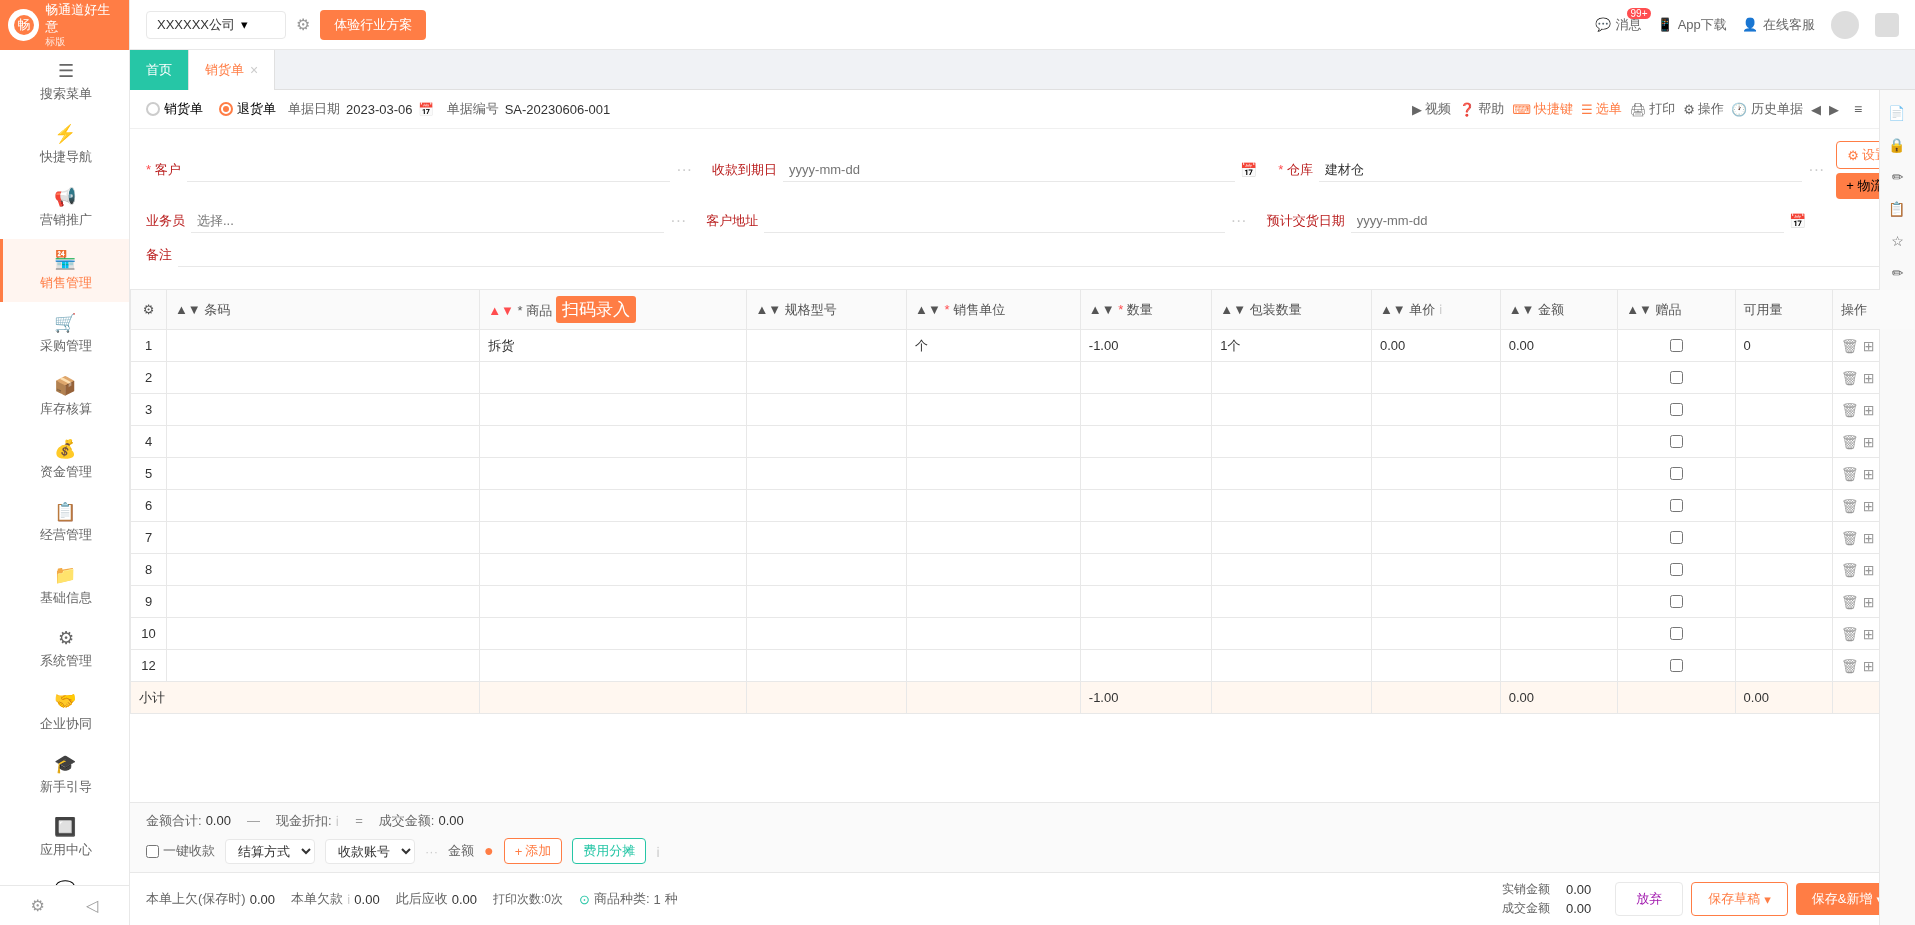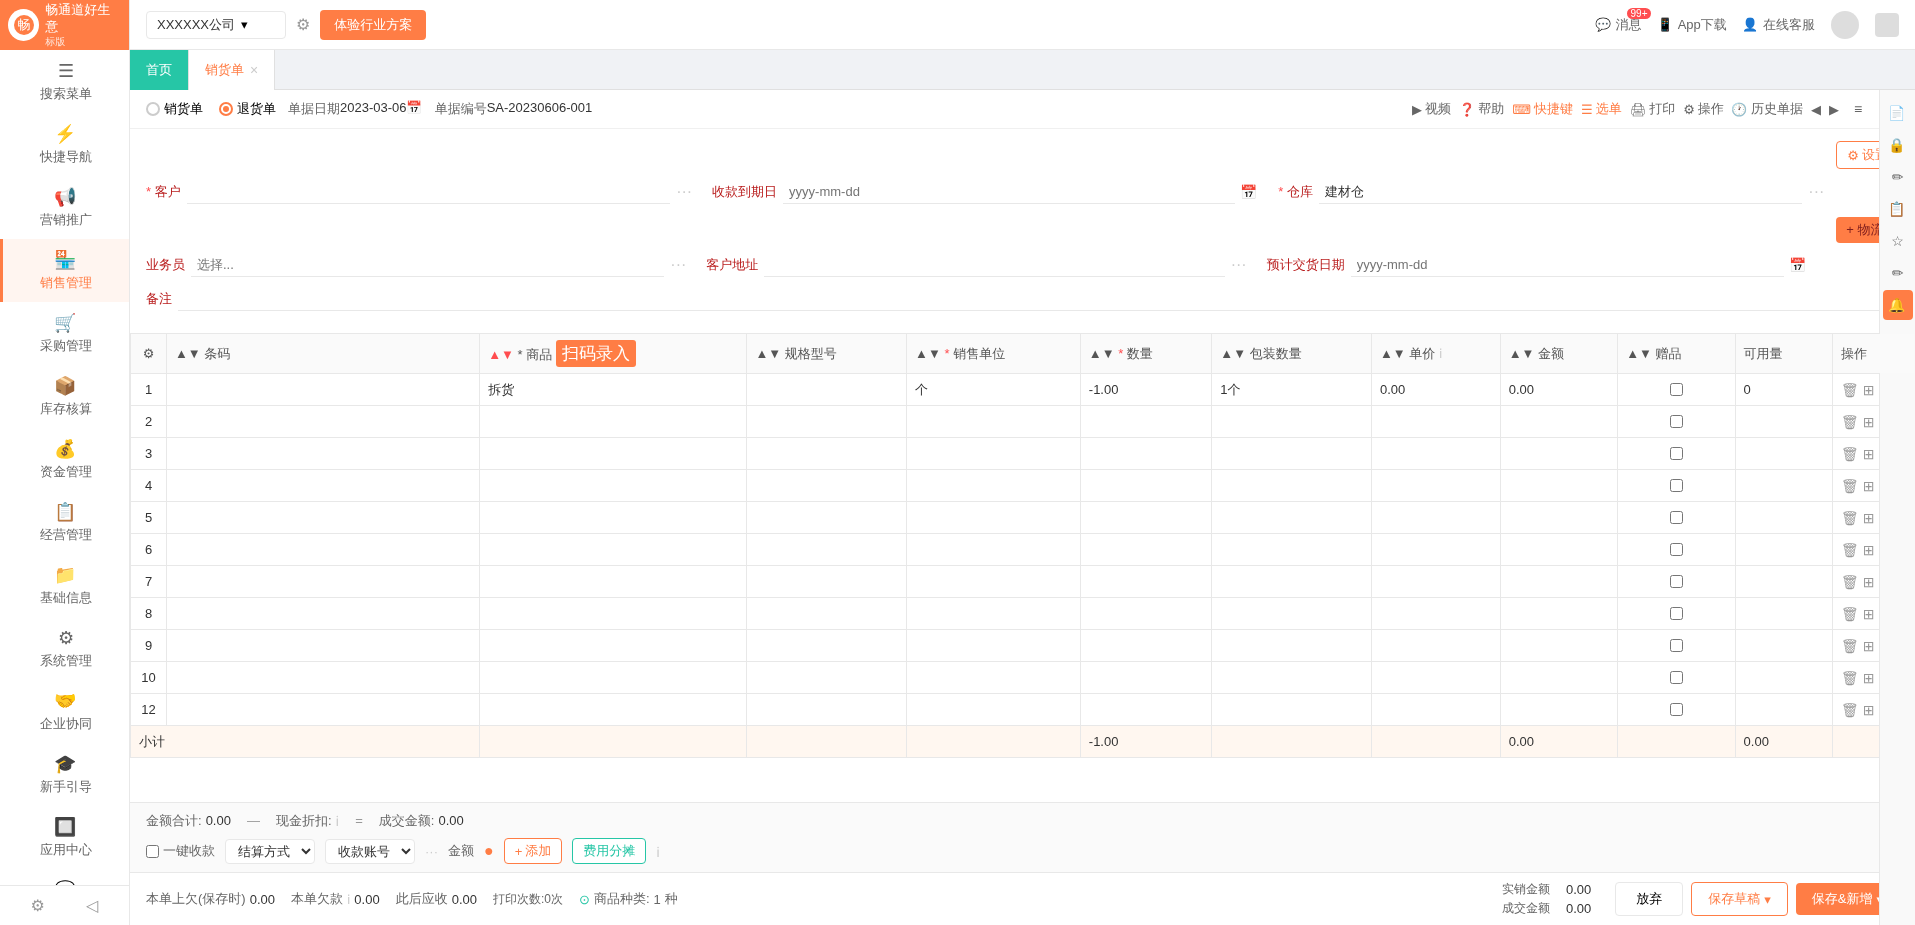--- a/index.html
+++ b/index.html
@@ -83,21 +83,21 @@
       background: #fff; border-bottom: 1px solid #f0f0f0; flex-shrink: 0;
     }
     .radio-group { display: flex; align-items: center; gap: 16px; }
     .radio-item { display: flex; align-items: center; gap: 4px; cursor: pointer; }
     .radio-circle {
       width: 14px; height: 14px; border-radius: 50%; border: 2px solid #ccc;
       display: flex; align-items: center; justify-content: center;
     }
     .radio-circle.checked { border-color: #ff7d45; }
     .radio-circle.checked::after { content: ''; width: 6px; height: 6px; background: #ff7d45; border-radius: 50%; display: block; }
-    .form-field { display: flex; gap: 0; }
+    .form-field { display: flex; align-items: center; gap: 6px; }
     .field-label { color: #666; font-size: 13px; }
     .field-value { color: #333; font-size: 13px; font-weight: 500; }
     .toolbar-actions { margin-left: auto; display: flex; align-items: center; gap: 8px; }
     .toolbar-action-btn { display: flex; align-items: center; gap: 3px; color: #666; cursor: pointer; font-size: 12px; }
     .btn-list-view, .btn-table-view {
       width: 22px; height: 22px; display: flex; align-items: center; justify-content: center;
       cursor: pointer; color: #666; font-size: 14px;
     }
     .btn-table-view.active { color: #ff7d45; }
 
@@ -127,23 +127,23 @@
       color: #333; font-size: 13px; outline: none; cursor: pointer;
     }
     .form-col-dots { color: #ccc; font-size: 16px; cursor: pointer; }
     .form-col-icon { color: #999; cursor: pointer; font-size: 14px; }
     .setup-btn {
       background: #fff; border: 1px solid #ff7d45; color: #ff7d45;
       border-radius: 4px; padding: 4px 10px; cursor: pointer; font-size: 12px;
       display: flex; align-items: center; gap: 3px;
     }
     .logistics-btn {
-      background: #ff7d45; border: none; color: #7f1d1d;
+      background: #ff7d45; border: none; color: #000000;
       border-radius: 4px; padding: 4px 10px; cursor: pointer; font-size: 12px;
-      display: flex; align-items: center; gap: 3px; margin-top: 44px;
+      display: flex; align-items: center; gap: 3px;
     }
 
     
     .table-wrapper { flex: 1; overflow: auto; position: relative; }
     .data-table { width: 100%; border-collapse: collapse; }
     .data-table th {
       background: #fafafa; border: 1px solid #e8e8e8; padding: 6px 8px;
       text-align: left; font-weight: normal; color: #555; white-space: nowrap;
       position: sticky; top: 0; z-index: 10;
     }
@@ -198,21 +198,21 @@
     .action-bar {
       display: flex; align-items: center; padding: 8px 16px; gap: 16px;
       border-top: 1px solid #e8e8e8; background: #fff; flex-shrink: 0;
     }
     .action-stat { display: flex; align-items: center; gap: 4px; color: #666; font-size: 12px; }
     .action-stat-value { color: #333; }
     .print-info { color: #666; font-size: 12px; }
     .product-type { display: flex; align-items: center; gap: 4px; color: #666; font-size: 12px; }
     .action-right { margin-left: auto; display: flex; align-items: center; gap: 8px; }
     .discard-btn {
-      background: #fff; border: 1px solid #e8e8e8; color: #000000;
+      background: #fff; border: 1px solid #e8e8e8; color: #a21caf;
       border-radius: 4px; padding: 7px 20px; cursor: pointer; font-size: 13px;
     }
     .save-draft-btn {
       background: #fff; border: 1px solid #ff7d45; color: #ff7d45;
       border-radius: 4px; padding: 7px 16px; cursor: pointer; font-size: 13px;
       display: flex; align-items: center; gap: 4px;
     }
     .save-new-btn {
       background: #ff7d45; border: none; color: #fff;
       border-radius: 4px; padding: 7px 16px; cursor: pointer; font-size: 13px;

